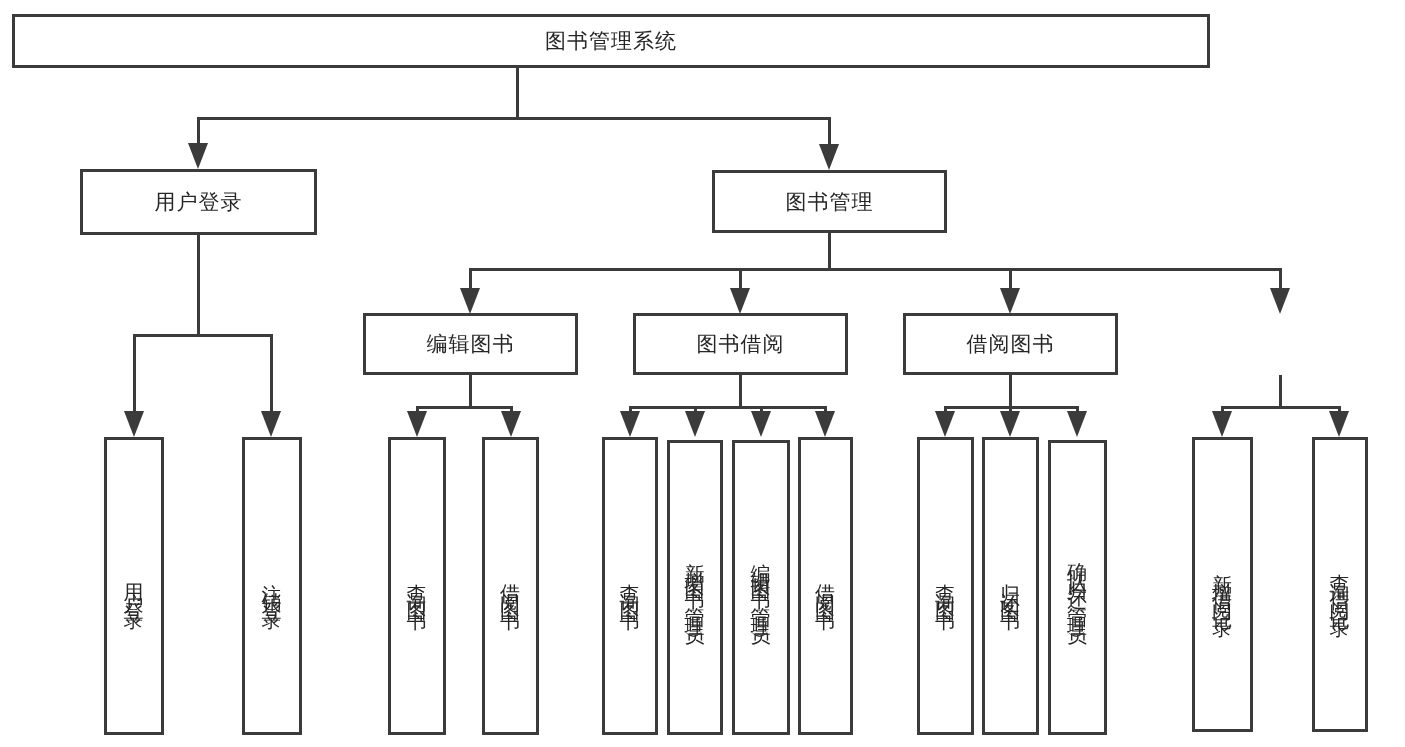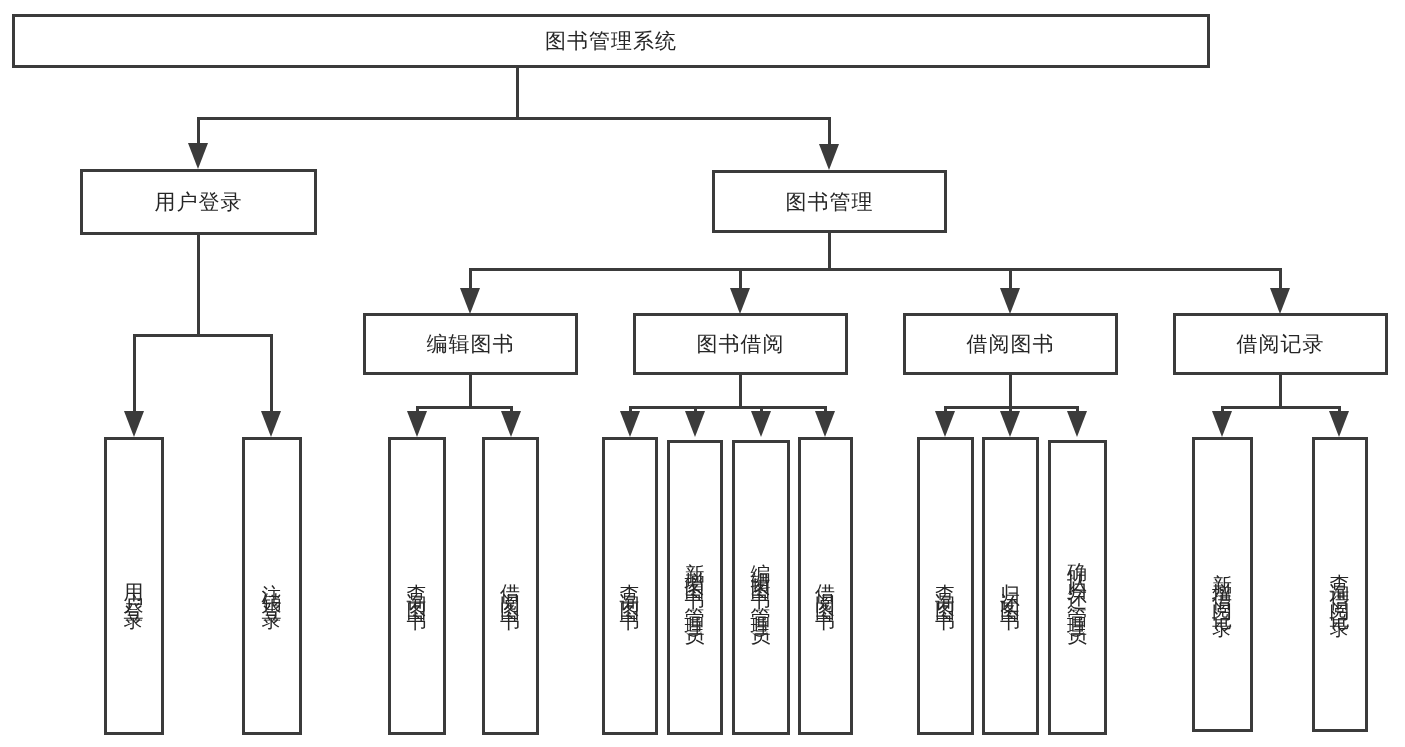--- a/index.html
+++ b/index.html
@@ -89,21 +89,20 @@
   <div class="vline" style="left:739px;top:268px;height:26px"></div>
   <div class="arrow" style="left:730px;top:288px"></div>
   <div class="vline" style="left:1009px;top:268px;height:26px"></div>
   <div class="arrow" style="left:1000px;top:288px"></div>
   <div class="vline" style="left:1279px;top:268px;height:26px"></div>
   <div class="arrow" style="left:1270px;top:288px"></div>
 
   <div class="box" style="left:363px;top:313px;width:215px;height:62px">编辑图书</div>
   <div class="box" style="left:633px;top:313px;width:215px;height:62px">图书借阅</div>
   <div class="box" style="left:903px;top:313px;width:215px;height:62px">借阅图书</div>
-  <div class="box" style="left:1173px;top:313px;width:215px;height:62px">借阅记录</div>
 
   <div class="vline" style="left:469px;top:375px;height:34px"></div>
   <div class="hline" style="left:416px;top:406px;width:97px"></div>
   <div class="vline" style="left:416px;top:406px;height:16px"></div>
   <div class="arrow" style="left:407px;top:411px"></div>
   <div class="vline" style="left:510px;top:406px;height:16px"></div>
   <div class="arrow" style="left:501px;top:411px"></div>
 
   <div class="vline" style="left:739px;top:375px;height:34px"></div>
   <div class="hline" style="left:629px;top:406px;width:198px"></div>

